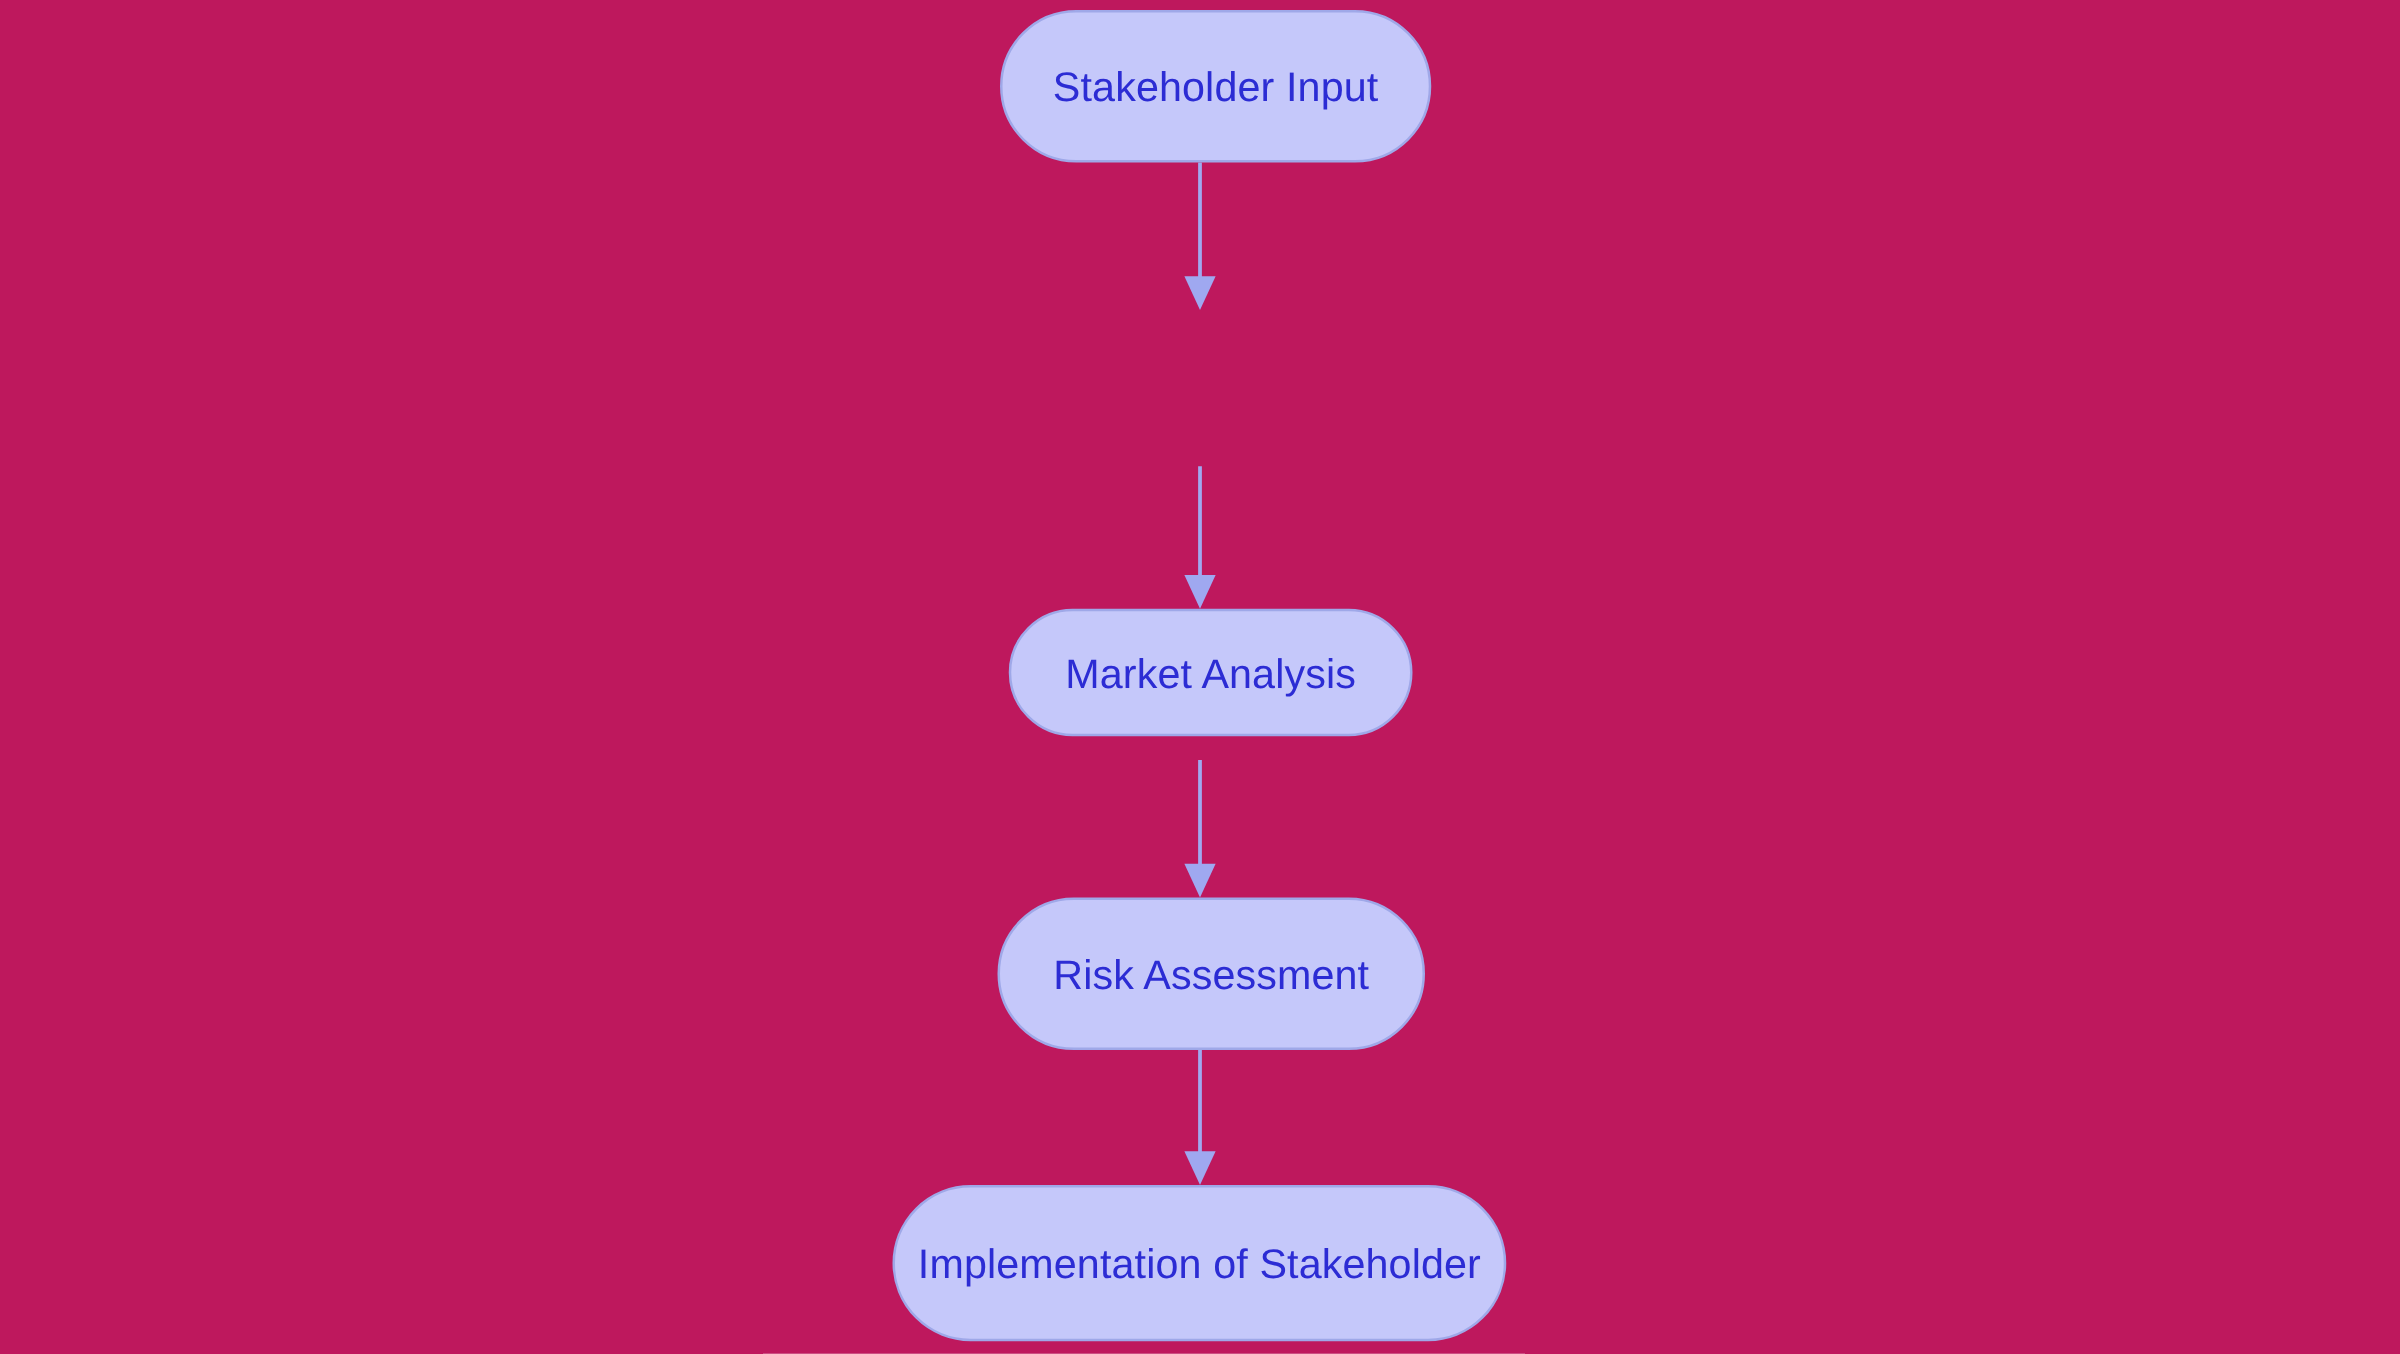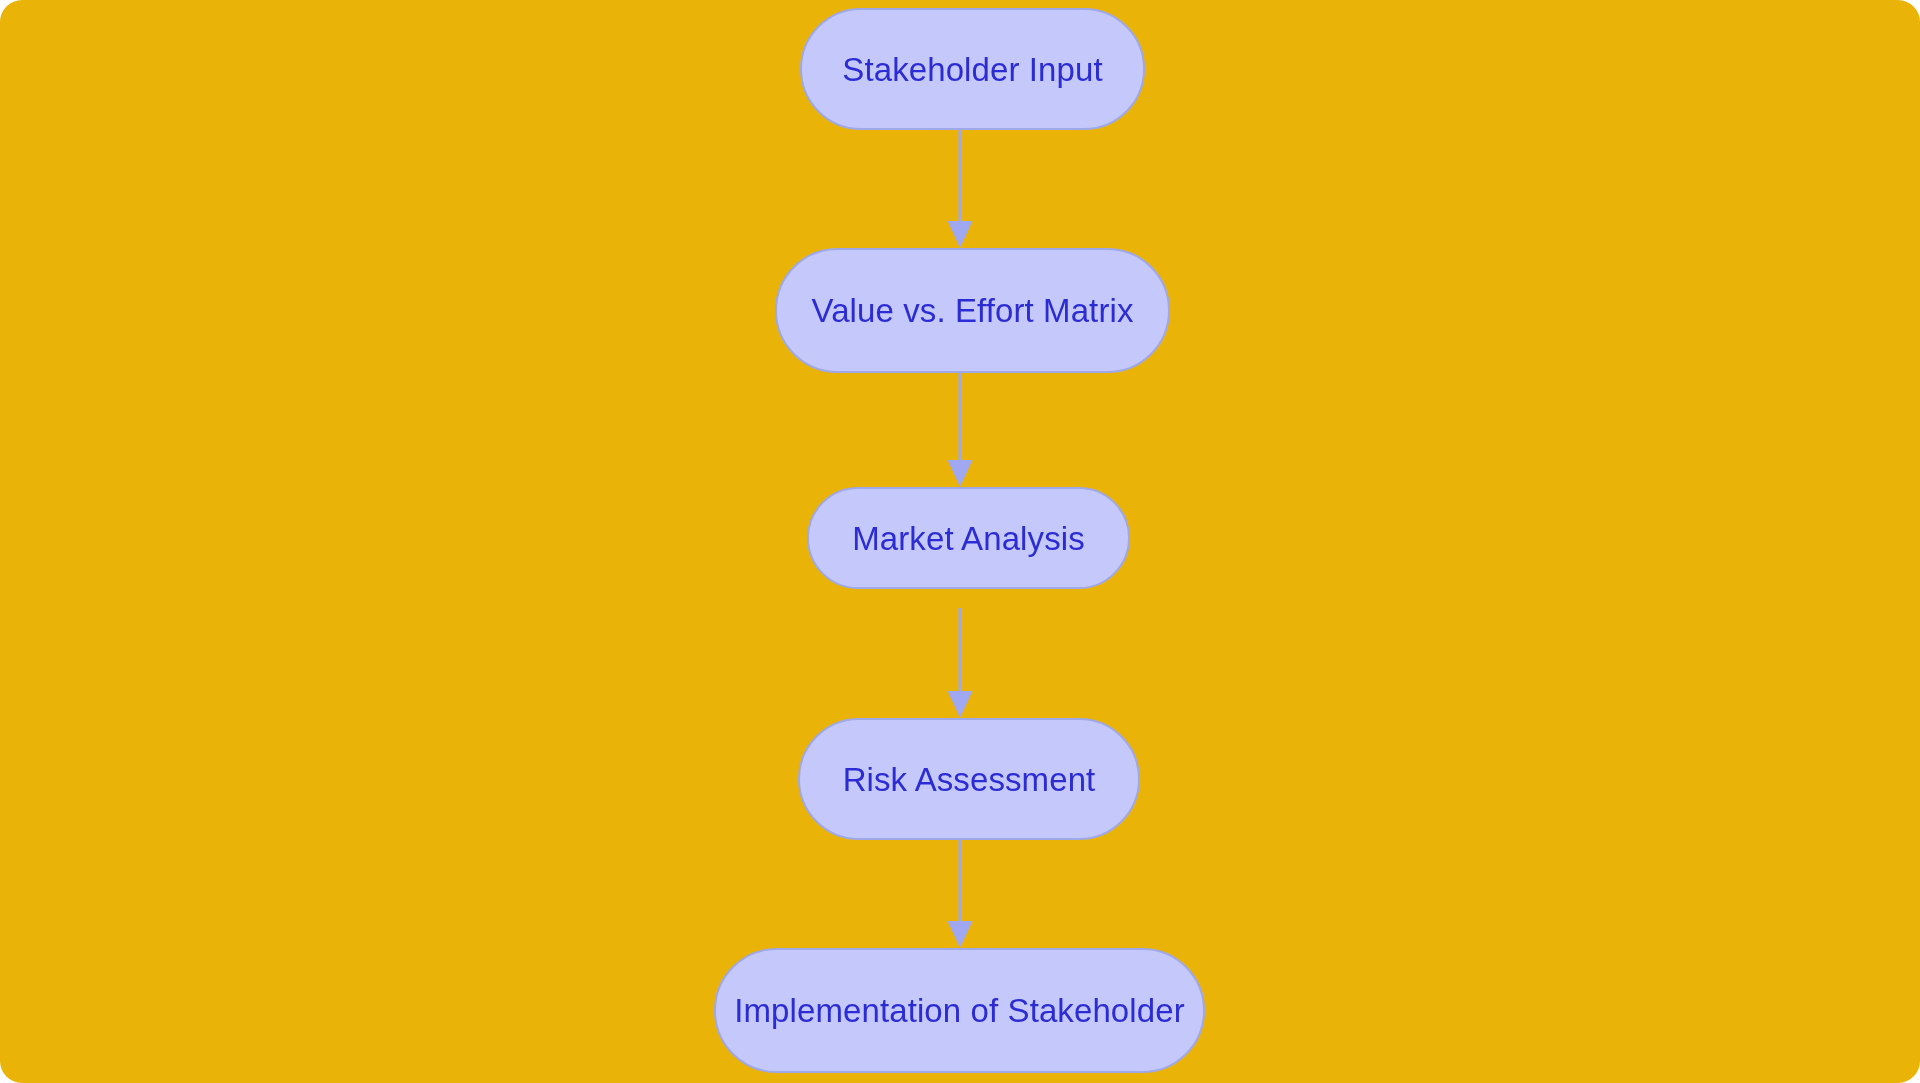--- a/index.html
+++ b/index.html
@@ -10,22 +10,21 @@
   body {
     width: 1920px;
     height: 1083px;
     overflow: hidden;
     font-family: "Liberation Sans", sans-serif;
   }
   #flow-canvas {
     position: relative;
     width: 1920px;
     height: 1083px;
-    background: #eab308;
-    border-radius: 22px;
+    background: #be185d;
   }
   #edge-layer {
     position: absolute;
     inset: 0;
     width: 1920px;
     height: 1083px;
     pointer-events: none;
   }
   .node {
     position: absolute;
@@ -78,23 +77,20 @@
         <line x1="960" y1="840" x2="960" y2="922" stroke-width="3"></line>
         <polygon points="947.5,921 972.5,921 960,948" stroke="none"></polygon>
       </g>
     </g>
   </svg>
 
   <div class="node n1">
     <span class="node-label">Stakeholder Input</span>
   </div>
 
-  <div class="node n2">
-    <span class="node-label">Value vs. Effort Matrix</span>
-  </div>
 
   <div class="node n3">
     <span class="node-label">Market Analysis</span>
   </div>
 
   <div class="node n4">
     <span class="node-label">Risk Assessment</span>
   </div>
 
   <div class="node n5">

